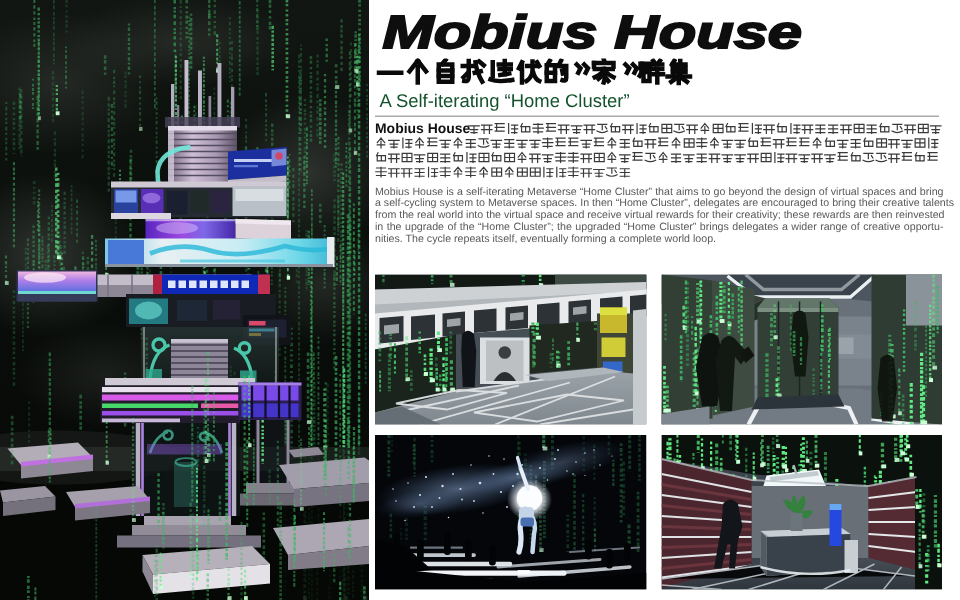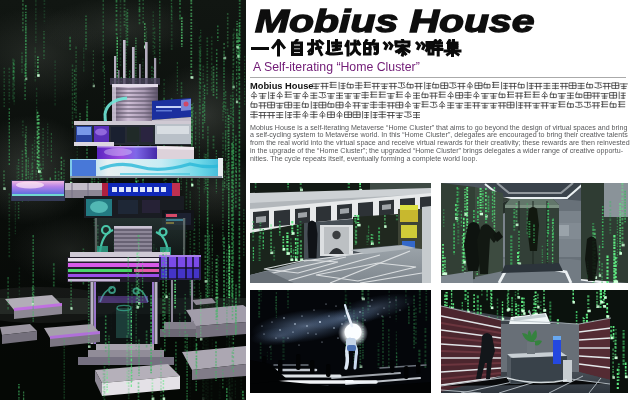--- a/index.html
+++ b/index.html
@@ -1,19 +1,19 @@
 <!DOCTYPE html>
 <html><head><meta charset="utf-8"><title>Mobius House</title>
 <style>
 html,body{margin:0;padding:0;width:640px;height:400px;background:#ffffff;overflow:hidden;}
 body{font-family:"Liberation Sans",sans-serif;position:relative;}
 .abs{position:absolute;}
 #title{left:255px;top:5.5px;font-size:31px;font-weight:bold;font-style:italic;color:#0e0e0e;
  -webkit-text-stroke:1.3px #0e0e0e;white-space:nowrap;transform:scaleX(1.32);transform-origin:0 0;line-height:31px;}
-.el{width:347px;font-size:7.1px;line-height:7.9px;color:#58595b;text-align:justify;text-align-last:justify;white-space:nowrap;}
+.el{width:379px;font-size:7.1px;line-height:7.9px;color:#58595b;text-align:justify;text-align-last:justify;white-space:nowrap;}
 .el.last{text-align-last:left;}
 </style></head>
 <body>
 
 <div class="abs" style="left:0;top:0;width:246px;height:400px;"><svg width="246" height="400" viewBox="0 0 246 400">
 <defs>
 <linearGradient id="skyg" x1="0" y1="0" x2="0" y2="1">
 <stop offset="0" stop-color="#111612"></stop>
           <stop offset="0.45" stop-color="#0a0e0b"></stop>
           <stop offset="1" stop-color="#050705"></stop>
@@ -771,21 +771,21 @@
           <path d="M4,8.5 H12.5"></path>
           <path d="M9,1 V10.5"></path>
           <path d="M0.5,11.5 H15.5"></path>
           <path d="M8,10 V16"></path>
           <path d="M8,11.5 L3,15"></path>
           <path d="M8.5,11.5 L13.5,15"></path>
         </g>
       </g>
     </svg></div>
 
-<div class="abs" style="left:253px;top:60px;font-size:12.3px;color:#701a75;">A Self-iterating “Home Cluster”</div>
+<div class="abs" style="left:253px;top:60px;font-size:12.3px;color:#14532d;">A Self-iterating “Home Cluster”</div>
 
 <div class="abs" style="left:250px;top:77px;width:376px;height:1px;background:#aaaaaa;"></div>
 
 <div class="abs" style="left:250px;top:81px;"><svg width="382" height="40" viewBox="0 0 382 40">
 <text x="0" y="7.6" font-family="Liberation Sans, sans-serif" font-size="9.3" font-weight="bold" fill="#111">Mobius House</text>
 <g transform="translate(62.0,0.4)">
         <path d="M0.5,2.5 H7.5M1.5,5 H6.5M4,2.5 V7.5M2,7 H6" stroke="#3a3a3a" stroke-width="0.8" fill="none" stroke-linecap="square"></path>
       </g>
       <g transform="translate(70.5,0.4)">
         <path d="M0.5,2 H7.5M2.2,2 V7.5M5.8,2 V7.5M0.5,5 H7.5" stroke="#3a3a3a" stroke-width="0.8" fill="none" stroke-linecap="square"></path>
@@ -1216,21 +1216,21 @@
       <g transform="translate(153.9,29.5)">
         <path d="M1,1.5 H7M4,1.5 V5M0.5,6 Q4,8 7.5,6M6,3 L7,4.5" stroke="#3a3a3a" stroke-width="0.8" fill="none" stroke-linecap="square"></path>
       </g>
       <g transform="translate(162.5,29.5)">
         <path d="M1,2 H7M1,4.5 H7M4,2 V7.5M1,7 H7" stroke="#3a3a3a" stroke-width="0.8" fill="none" stroke-linecap="square"></path>
       </g>
 </svg></div>
 
 <div class="abs" style="left:250px;top:124.5px;">
     <div class="el">Mobius House is a self-iterating Metaverse “Home Cluster” that aims to go beyond the design of virtual spaces and bring</div>
-    <div class="el">a self-cycling system to Metaverse world. In this “Home Cluster”, delegates are encouraged to bring their creative talents</div>
+    <div class="el">a self-cycling system to Metaverse spaces. In then “Home Cluster”, delegates are encouraged to bring their creative talents</div>
     <div class="el">from the real world into the virtual space and receive virtual rewards for their creativity; these rewards are then reinvested</div>
     <div class="el">in the upgrade of the “Home Cluster”; the upgraded “Home Cluster” brings delegates a wider range of creative opportu-</div>
     <div class="el last">nities. The cycle repeats itself, eventually forming a complete world loop.</div>
   </div>
 
 <div class="abs" style="left:250px;top:183px;width:181px;height:100px;"><svg width="181" height="100" viewBox="0 0 181 100">
 <defs>
 <linearGradient id="tlfloor" x1="0" y1="0" x2="0" y2="1">
           <stop offset="0" stop-color="#9ba3a9"></stop>
           <stop offset="1" stop-color="#80888f"></stop>

